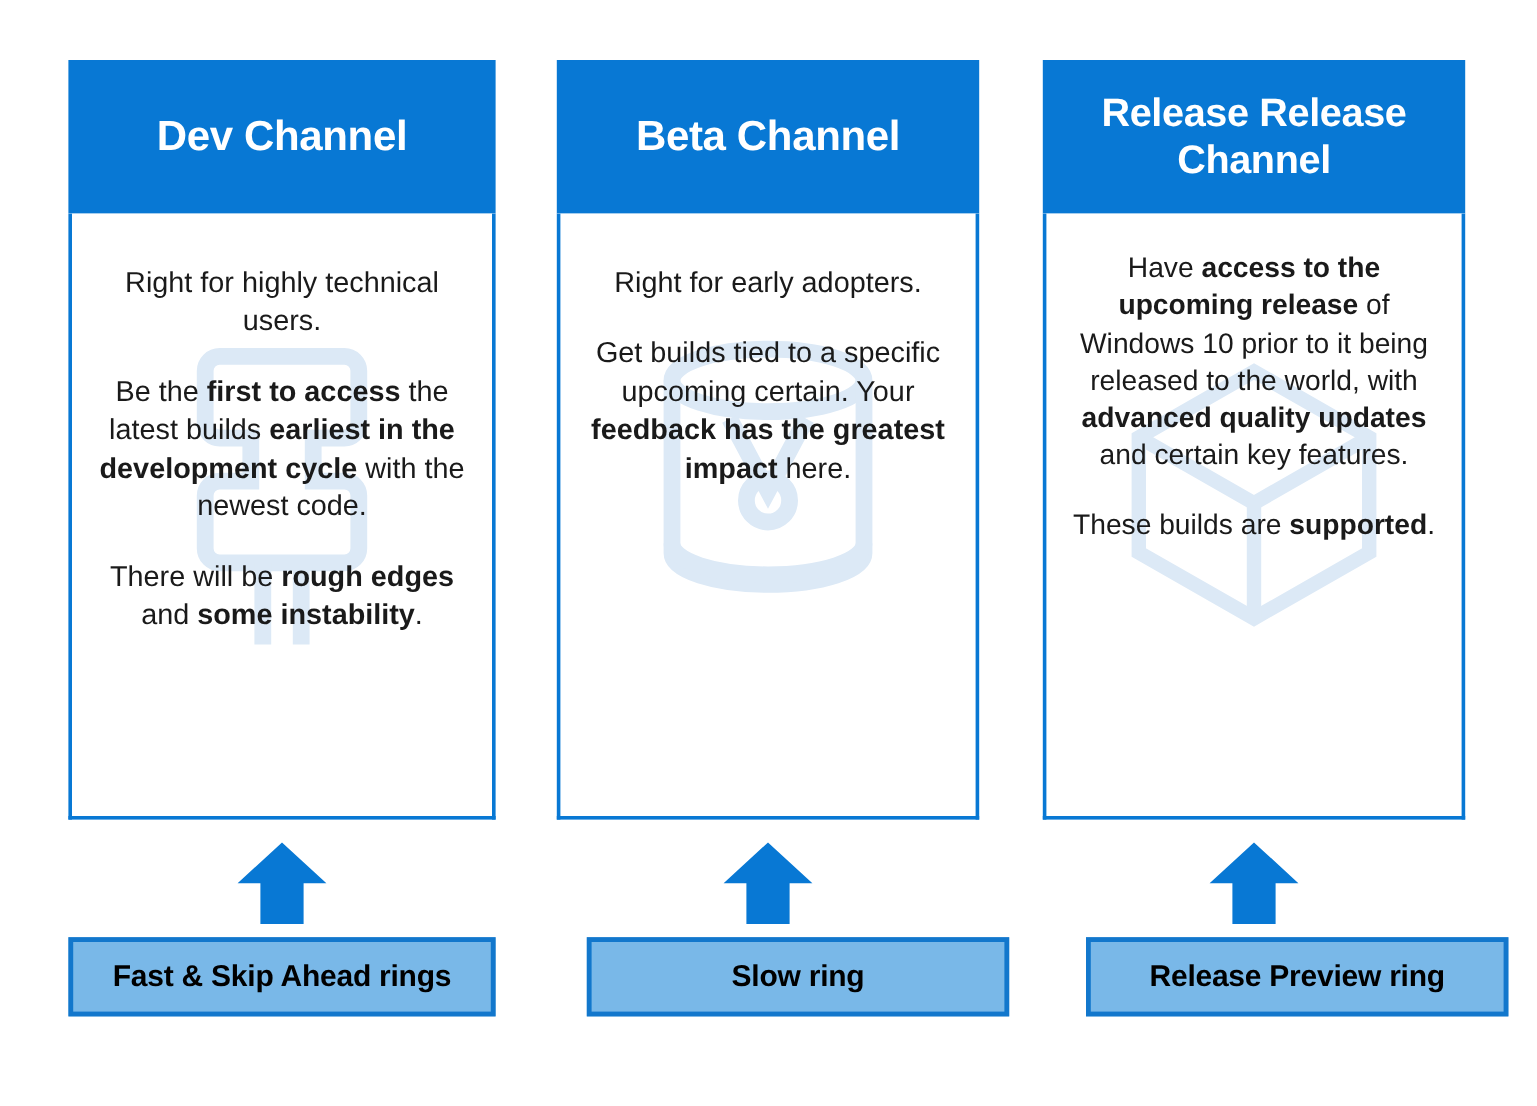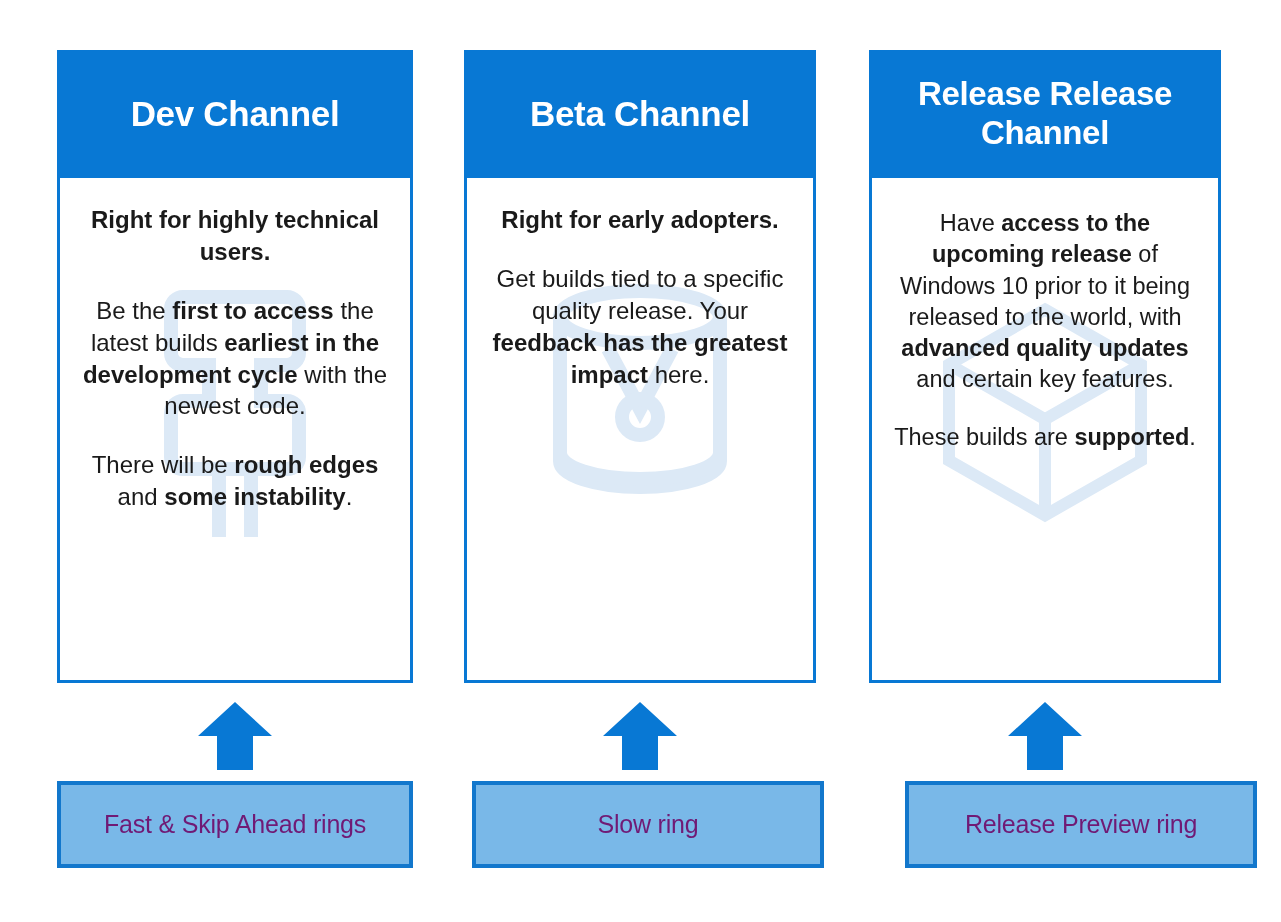--- a/index.html
+++ b/index.html
@@ -81,21 +81,21 @@
   .watermark svg { width: 100%; height: 100%; display: block; }
 
   .body-inner {
     position: relative;
     z-index: 1;
   }
 
   .para { margin: 0 0 1.12em 0; }
   .para:last-child { margin-bottom: 0; }
   .para b { font-weight: bold; }
-  .lead { font-weight: bold; }
+  .lead { font-weight: normal; margin-top: 16px; }
 
   
   .arrow-wrap {
     position: absolute;
     top: 700px;
     display: flex;
     justify-content: center;
     pointer-events: none;
   }
   .arrow-1 { left: 57px;  width: 356px; }
@@ -104,35 +104,35 @@
   .arrow-up {
     width: 78px;
     height: 72px;
     display: block;
   }
 
   
   .ring-box {
     position: absolute;
     top: 781px;
-    height: 87px;
+    height: 66px;
     background: #79b8e8;
     border: 4px solid #1277cc;
     box-sizing: border-box;
-    color: #701a75;
-    font-weight: normal;
+    color: #000000;
+    font-weight: bold;
     font-size: 25px;
     letter-spacing: -0.2px;
     display: flex;
     align-items: center;
     justify-content: center;
     text-align: center;
   }
   .ring-1 { left: 57px;  width: 356px; }
-  .ring-2 { left: 472px; width: 352px; }
+  .ring-2 { left: 489px; width: 352px; }
   .ring-3 { left: 905px; width: 352px; }
 </style>
 </head>
 <body>
 
 <div class="canvas">
 
   <div class="column col-1">
     <div class="channel-header">Dev Channel</div>
 
@@ -170,21 +170,21 @@
         <svg viewBox="0 0 120 140" fill="none" stroke="#dce9f6" stroke-width="7">
           <ellipse cx="60" cy="24" rx="40" ry="13"></ellipse>
           <path d="M20 24 v72 a40 13 0 0 0 80 0 v-72"></path>
           <path d="M20 92 a40 13 0 0 0 80 0"></path>
           <path d="M44 40 l16 30 16 -30"></path>
           <circle cx="60" cy="74" r="9"></circle>
         </svg>
       </div>
       <div class="body-inner">
         <p class="para lead">Right for early adopters.</p>
-        <p class="para"><span>Get builds tied to a specific quality release. Your </span><b>feedback has the greatest impact</b><span> here.</span></p>
+        <p class="para"><span>Get builds tied to a specific upcoming certain. Your </span><b>feedback has the greatest impact</b><span> here.</span></p>
       </div>
     </div>
   </div>
 
   <div class="arrow-wrap arrow-2">
     <svg class="arrow-up" viewBox="0 0 78 72">
       <polygon points="39,2 76,36 57,36 57,70 21,70 21,36 2,36" fill="#0878d4"></polygon>
     </svg>
   </div>
 

